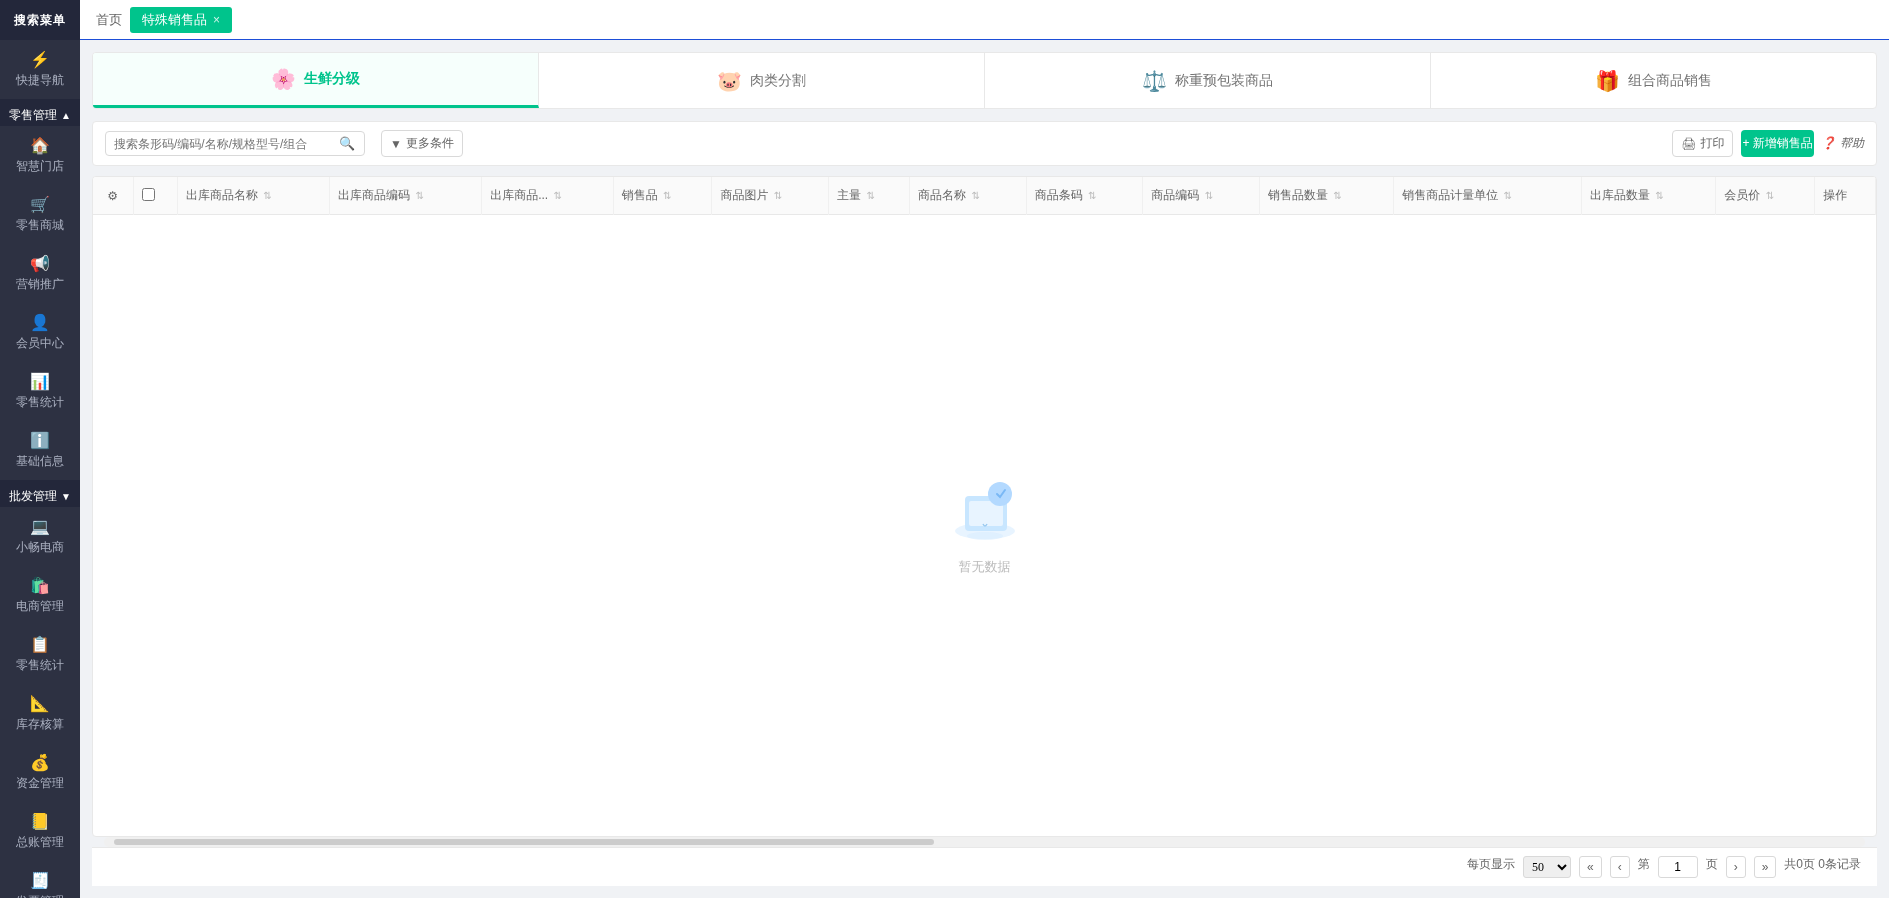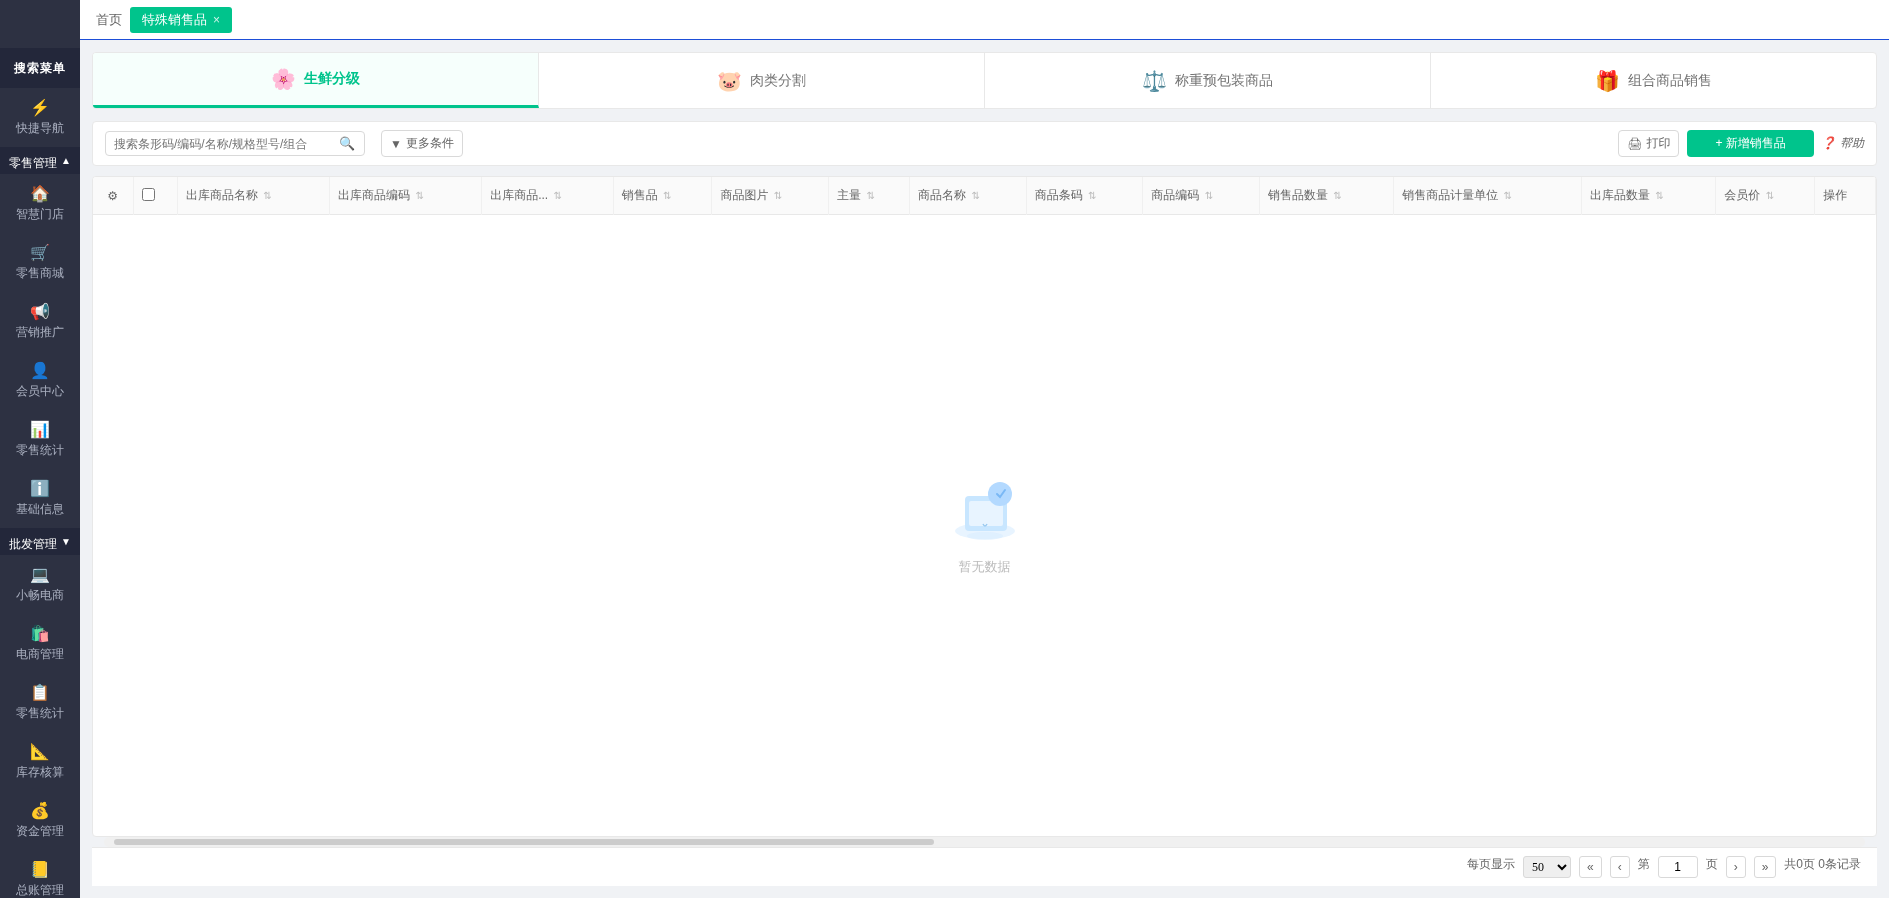--- a/index.html
+++ b/index.html
@@ -21,21 +21,20 @@
       padding: 10px 0;
       text-align: center;
       color: #fff;
       font-size: 12px;
       font-weight: bold;
       letter-spacing: 1px;
       min-height: 40px;
       display: flex;
       align-items: center;
       justify-content: center;
-      margin-top: 48px;
     }
     .sidebar-item {
       padding: 10px 4px;
       text-align: center;
       cursor: pointer;
       font-size: 12px;
       color: #aab0c0;
       display: flex;
       flex-direction: column;
       align-items: center;
@@ -44,20 +43,21 @@
     }
     .sidebar-item .icon { font-size: 16px; }
     .sidebar-section-header {
       padding: 8px 4px 2px;
       text-align: center;
       font-size: 12px;
       color: #fff;
       background: #23273a;
       cursor: pointer;
       display: flex;
+      align-items: center;
       justify-content: center;
       gap: 4px;
     }
     .sidebar-section-header .arrow { font-size: 10px; }
 
     
     .main-content {
       flex: 1;
       display: flex;
       flex-direction: column;
@@ -196,21 +196,21 @@
       padding: 4px 8px;
       border: 1px solid #d9d9d9;
       border-radius: 4px;
       background: #fff;
     }
     .add-btn {
       background: #00c48c;
       color: #fff;
       border: none;
       border-radius: 4px;
-      padding: 5px 28px;
+      padding: 5px 1px;
       font-size: 12px;
       cursor: pointer;
       display: flex;
       align-items: center;
       gap: 4px;
     }
     .help-btn {
       color: #666;
       cursor: pointer;
       font-size: 12px;

